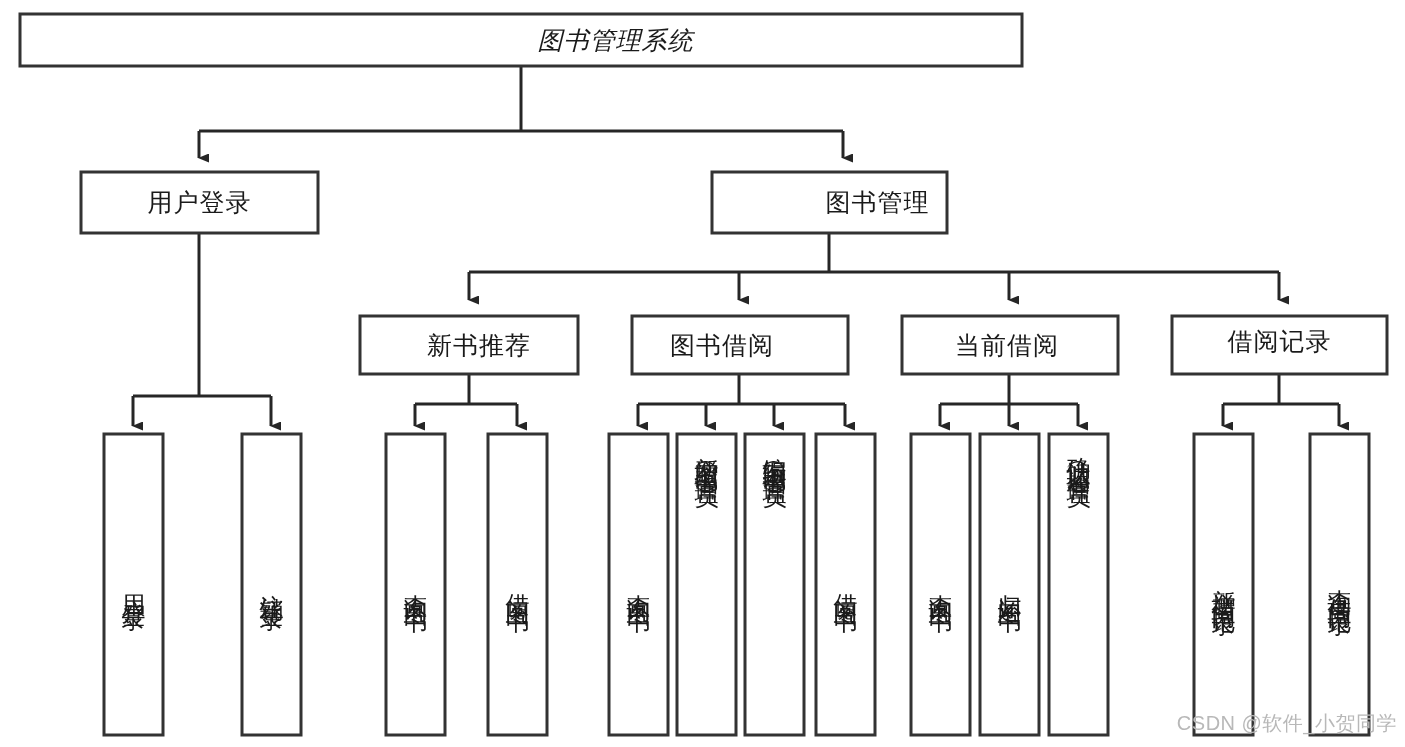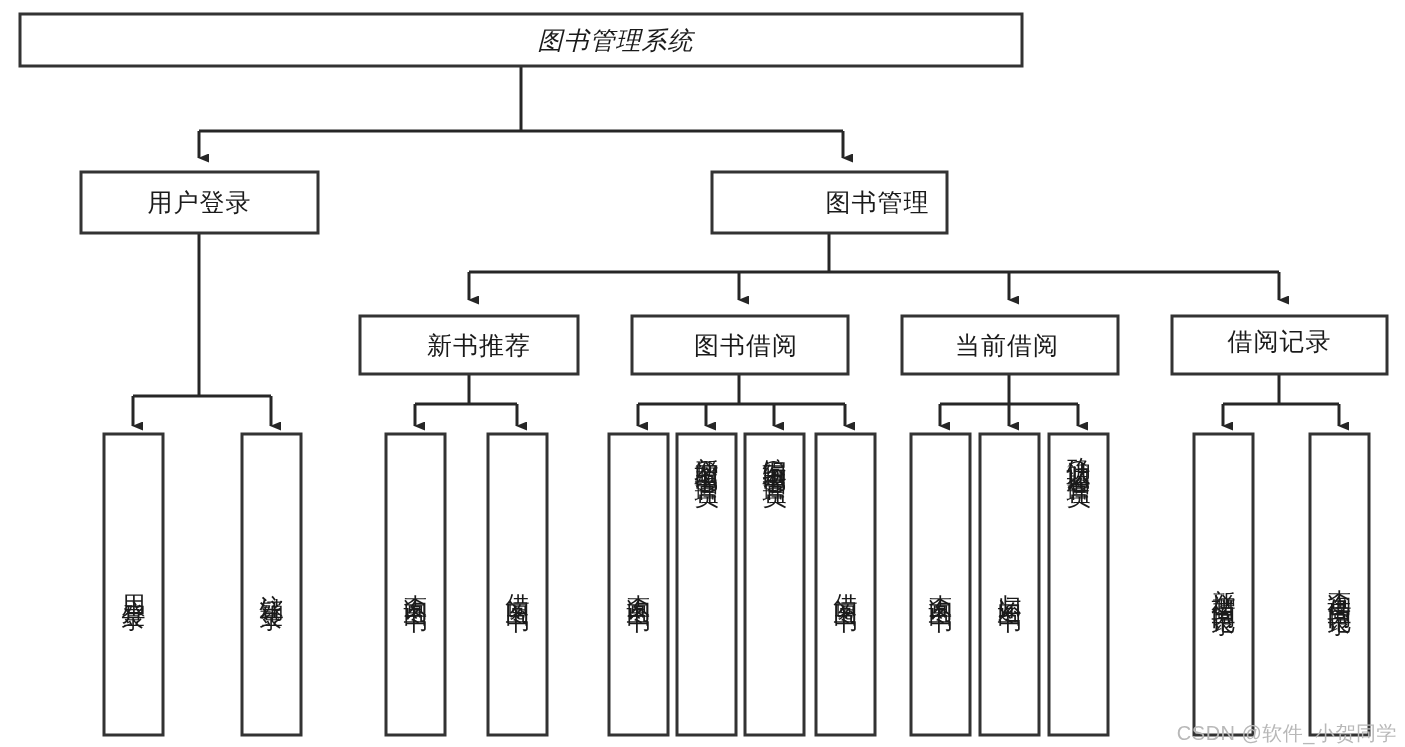--- a/index.html
+++ b/index.html
@@ -32,21 +32,21 @@
     stroke-width: 3;
   }
   .connector {
     stroke: #262626;
     stroke-width: 3;
     fill: none;
   }
   .watermark {
     position: absolute;
     right: 8px;
-    bottom: 0;
+    bottom: 10px;
     font-family: "Liberation Sans", "DejaVu Sans", sans-serif;
     font-size: 20px;
     color: #b8b8b8;
     white-space: nowrap;
     letter-spacing: 0.5px;
     pointer-events: none;
   }
   .vlabel-box {
     position: absolute;
     display: flex;
@@ -182,21 +182,21 @@
   </div>
 
   <div class="hlabel-box" style="left:712px; top:172px; width:235px; height:61px;margin-left:48px;">
     <span class="hlabel-text">图书管理</span>
   </div>
 
   <div class="hlabel-box" style="left:368px; top:316px; width:190px; height:58px;margin-left:16px;">
     <span class="hlabel-text">新书推荐</span>
   </div>
 
-  <div class="hlabel-box" style="left:620px; top:316px; width:252px; height:58px;">
+  <div class="hlabel-box" style="left:596px; top:316px; width:252px; height:58px;">
     <span class="hlabel-text">图书借阅</span>
   </div>
 
   <div class="hlabel-box" style="left:902px; top:316px; width:210px; height:58px;">
     <span class="hlabel-text">当前借阅</span>
   </div>
 
   <div class="hlabel-box" style="left:1172px; top:316px; width:215px; height:51px;">
     <span class="hlabel-text">借阅记录</span>
   </div>

